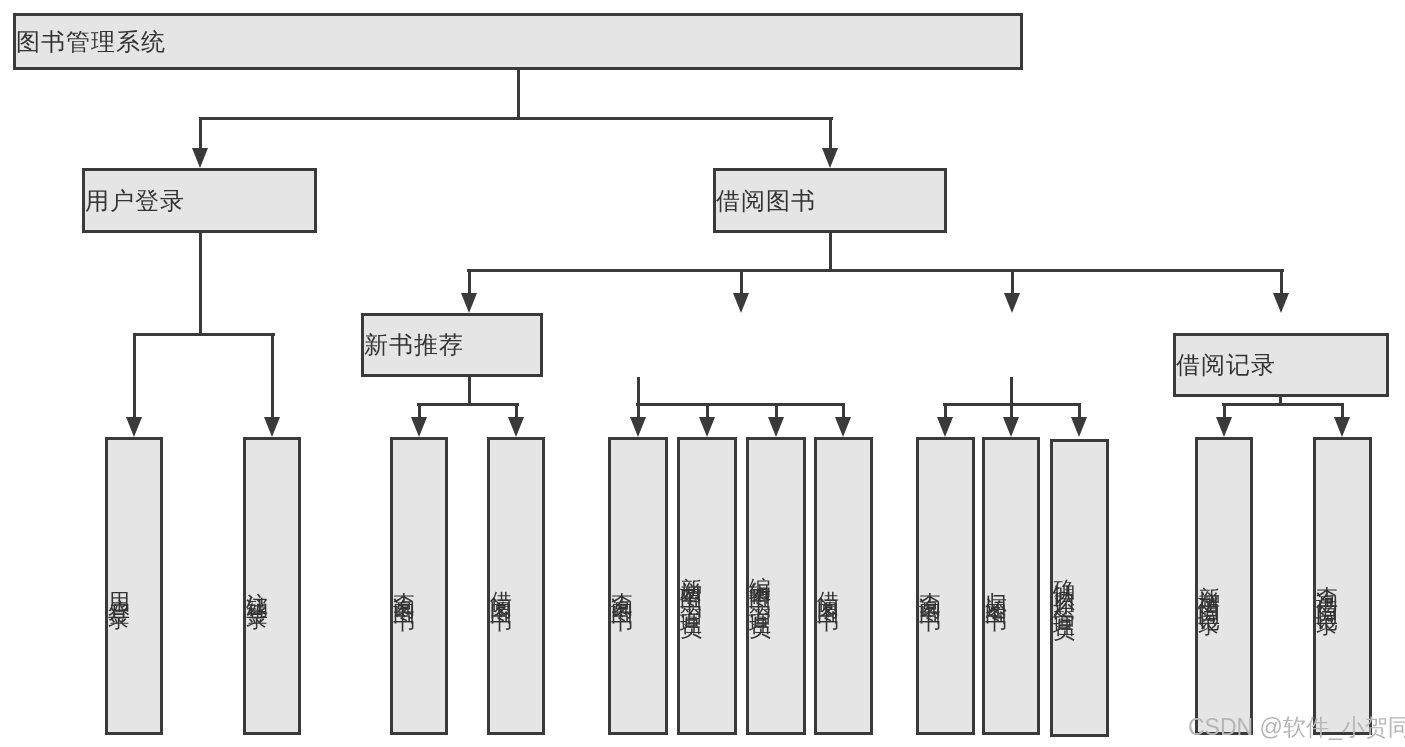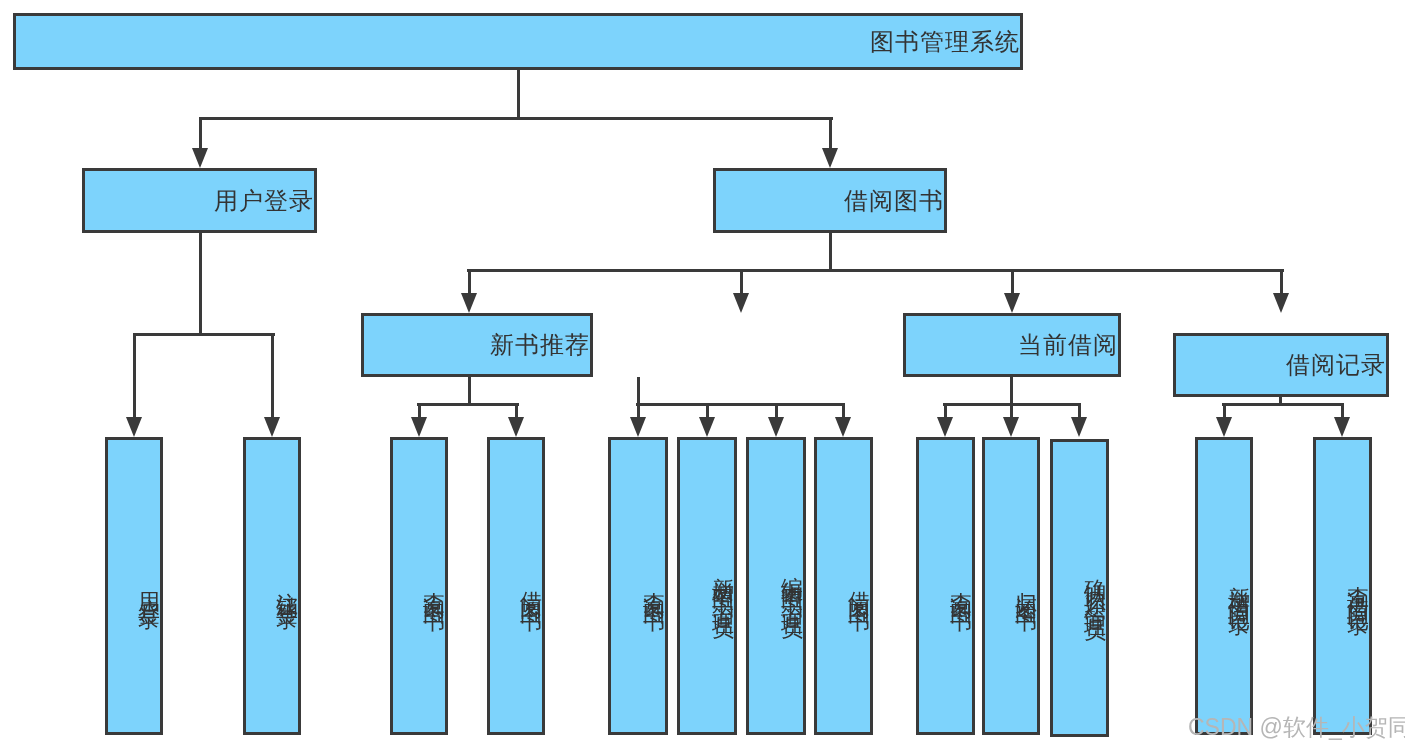--- a/index.html
+++ b/index.html
@@ -12,24 +12,24 @@
     width: 1405px;
     height: 747px;
     background: var(--bg, #ffffff);
     overflow: hidden;
     font-family: "Liberation Sans", "DejaVu Sans", sans-serif;
   }
   .node {
     position: absolute;
     box-sizing: border-box;
     border: 3px solid var(--line, #3a3a3a);
-    background: #7dd3fc;
+    background: #e5e5e5;
     display: flex;
     align-items: center;
-    justify-content: flex-end;
+    justify-content: flex-start;
     color: var(--text, #333333);
     z-index: 2;
   }
   .node.horizontal .label {
     font-size: 24px;
     letter-spacing: 1px;
     white-space: nowrap;
   }
   .node.vertical .label {
     writing-mode: vertical-rl;
@@ -128,25 +128,22 @@
     <div class="arrow-head" style="left: 1334px; top: 417px;"></div>
     <div class="node horizontal" style="left: 13px; top: 13px; width: 1010px; height: 57px;">
       <span class="label">图书管理系统</span>
     </div>
     <div class="node horizontal" style="left: 82px; top: 168px; width: 235px; height: 65px;">
       <span class="label">用户登录</span>
     </div>
     <div class="node horizontal" style="left: 713px; top: 168px; width: 234px; height: 65px;">
       <span class="label">借阅图书</span>
     </div>
-    <div class="node horizontal" style="left: 361px; top: 313px; width: 232px; height: 64px;">
+    <div class="node horizontal" style="left: 361px; top: 313px; width: 182px; height: 64px;">
       <span class="label">新书推荐</span>
-    </div>
-    <div class="node horizontal" style="left: 903px; top: 313px; width: 218px; height: 64px;">
-      <span class="label">当前借阅</span>
     </div>
     <div class="node horizontal" style="left: 1173px; top: 313px; width: 216px; height: 64px; margin-top: 20px;">
       <span class="label">借阅记录</span>
     </div>
     <div class="node vertical" style="left: 105px; top: 437px; width: 58px; height: 298px;">
       <span class="label">用户登录</span>
     </div>
     <div class="node vertical" style="left: 243px; top: 437px; width: 58px; height: 298px;">
       <span class="label">注销登录</span>
     </div>

